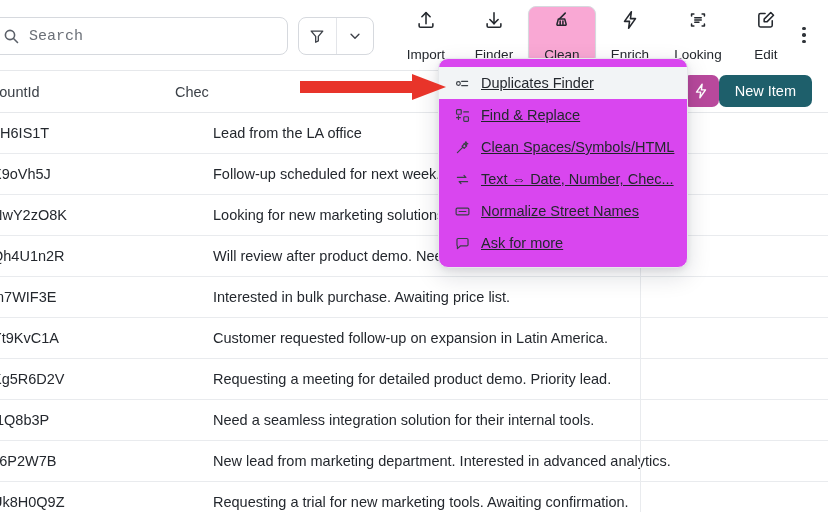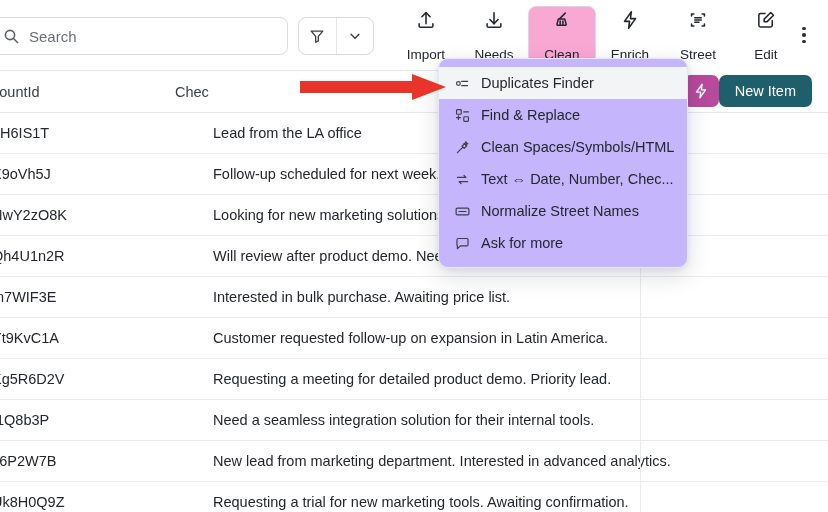--- a/index.html
+++ b/index.html
@@ -44,21 +44,21 @@
   .search-icon {
     width: 16px; height: 16px;
     flex: 0 0 auto;
     margin-right: 8px;
     color: #5b6069;
   }
   .search-input {
     border: none;
     outline: none;
     font-size: 15px;
-    font-family: Liberation Sans, sans-serif;
+    font-family: Liberation Mono, monospace;
     color: #1f2328;
     width: 230px;
     background: transparent;
   }
   .search-input::placeholder { color: #6b7078; }
 
   .filter-group {
     position: absolute;
     left: 298px;
     top: 17px;
@@ -224,26 +224,27 @@
     font-size: 14.5px;
     cursor: pointer;
   }
 
   
   .menu {
     position: absolute;
     left: 438px;
     top: 58px;
     width: 248px;
-    background: #c4b5fd;
+    background: #d946ef;
     border: 1px solid #e6e8eb;
     border-radius: 10px;
     box-shadow: 0 8px 24px rgba(16,24,40,.14), 0 2px 6px rgba(16,24,40,.08);
     padding: 8px 0;
     z-index: 20;
+    text-decoration: underline;
   }
   .menu-item {
     height: 32px;
     display: flex;
     align-items: center;
     gap: 10px;
     padding: 0 14px;
     font-size: 14.5px;
     color: #24282e;
     cursor: pointer;
@@ -313,21 +314,21 @@
     </div>
 
     <div class="tool-btn">
       <span class="ic">
         <svg viewBox="0 0 24 24" width="22" height="22" fill="none" stroke="#24282e" stroke-width="1.7" stroke-linecap="round" stroke-linejoin="round">
           <path d="M12 4v12"></path>
             <polyline points="7.5,11.5 12,16 16.5,11.5"></polyline>
           <path d="M4.5 16v2.5a1.5 1.5 0 0 0 1.5 1.5h12a1.5 1.5 0 0 0 1.5-1.5V16"></path>
         </svg>
       </span>
-      <span class="lbl">Needs</span>
+      <span class="lbl">Finder</span>
     </div>
 
     <div class="tool-btn active">
       <span class="ic">
         <svg viewBox="0 0 24 24" width="22" height="22" fill="none" stroke="#24282e" stroke-width="1.7" stroke-linecap="round" stroke-linejoin="round">
           <path d="M15.5 4.5l-6 6"></path>
           <path d="M8 11h7l1.5 5.5a1 1 0 0 1-1 1.2H7.5a1 1 0 0 1-1-1.2z"></path>
           <path d="M10 13v4M13 13v4"></path>
         </svg>
       </span>
@@ -345,21 +346,21 @@
 
     <div class="tool-btn">
       <span class="ic">
         <svg viewBox="0 0 24 24" width="22" height="22" fill="none" stroke="#24282e" stroke-width="1.7" stroke-linecap="round" stroke-linejoin="round">
           <path d="M5 7.5V5.5h2.5M19 7.5V5.5h-2.5M5 16.5v2h2.5M19 16.5v2h-2.5"></path>
           <path d="M8.5 12h7"></path>
             <path d="M8.5 9.5h7"></path>
             <path d="M8.5 14.5h4.5"></path>
         </svg>
       </span>
-      <span class="lbl">Street</span>
+      <span class="lbl">Looking</span>
     </div>
 
     <div class="tool-btn">
       <span class="ic">
         <svg viewBox="0 0 24 24" width="22" height="22" fill="none" stroke="#24282e" stroke-width="1.7" stroke-linecap="round" stroke-linejoin="round">
           <path d="M11 5H6a1.8 1.8 0 0 0-1.8 1.8v11A1.8 1.8 0 0 0 6 19.6h11a1.8 1.8 0 0 0 1.8-1.8v-5"></path>
           <path d="M17.2 3.8l3 3-7.2 7.2H10v-3z"></path>
         </svg>
       </span>
       <span class="lbl">Edit</span>

